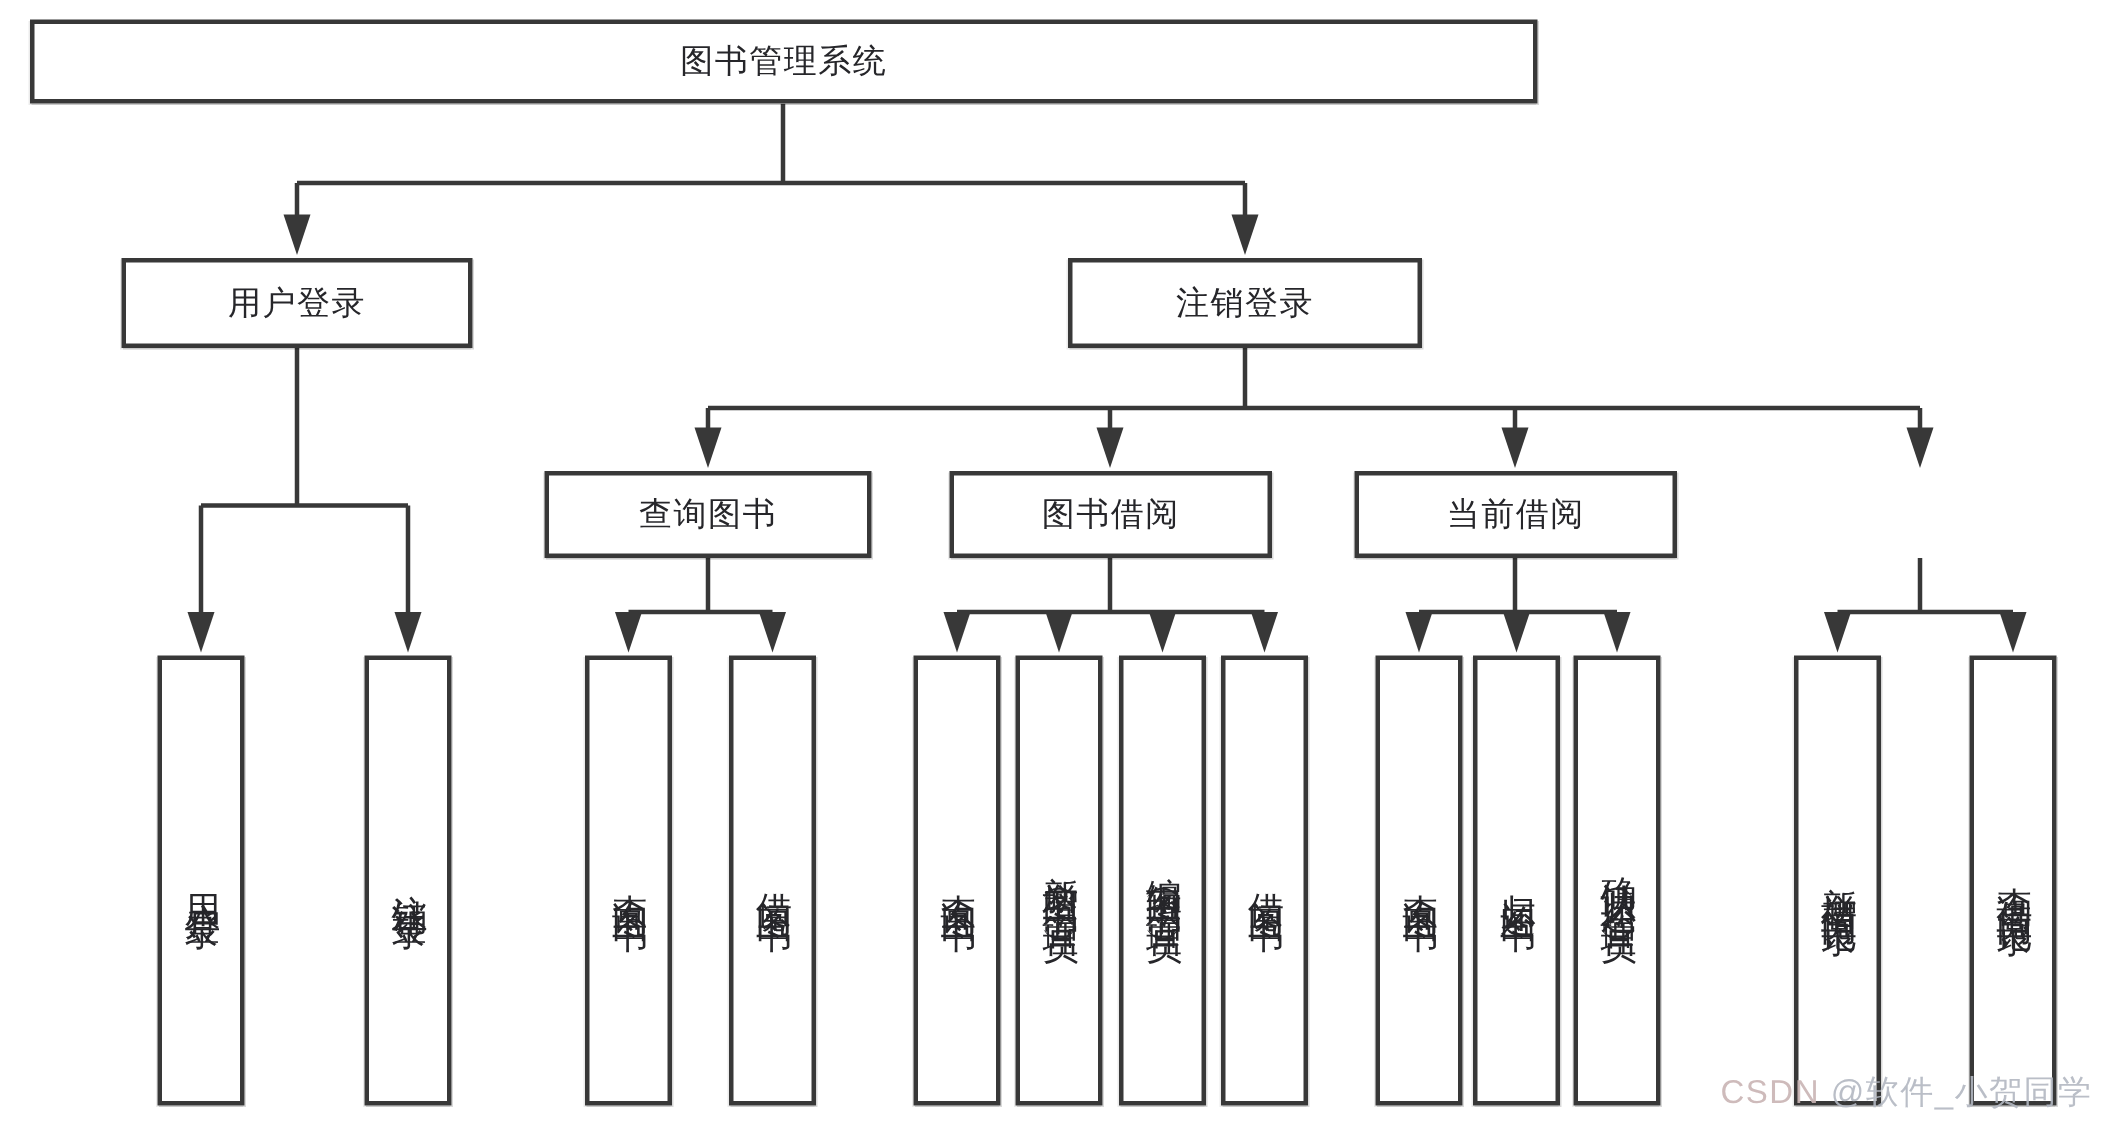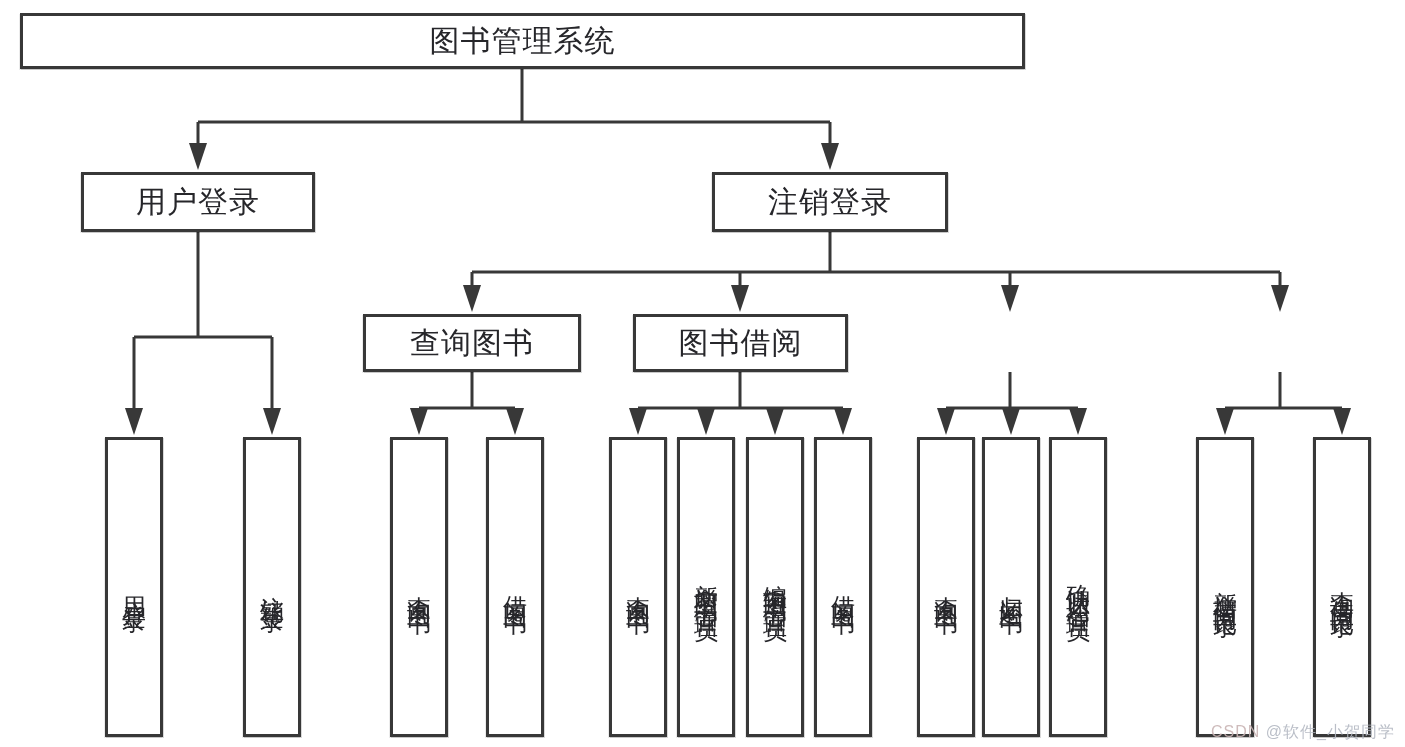--- a/index.html
+++ b/index.html
@@ -25,21 +25,21 @@
   .box {
     position: absolute;
     box-sizing: border-box;
     background: #ffffff;
     border: 3px solid #383838;
     box-shadow: 1px 1px 0 rgba(0,0,0,0.15), -1px 1px 0 rgba(0,0,0,0.08);
     display: flex;
     align-items: center;
     justify-content: center;
     color: #26262a;
-    font-size: 30px;
+    font-size: 22px;
     letter-spacing: 1px;
     white-space: nowrap;
   }
   .vbox {
     position: absolute;
     box-sizing: border-box;
     background: #ffffff;
     border: 3px solid #383838;
     box-shadow: 1px 1px 0 rgba(0,0,0,0.15), -1px 1px 0 rgba(0,0,0,0.08);
     display: flex;
@@ -54,21 +54,21 @@
   .vbox span {
     writing-mode: vertical-rl;
     text-orientation: mixed;
     letter-spacing: 5px;
     line-height: 1;
   }
   .watermark {
     position: absolute;
     right: 10px;
     bottom: 4px;
-    font-size: 16px;
+    font-size: 22px;
     letter-spacing: 1px;
     opacity: 0.9;
     white-space: nowrap;
     z-index: 5;
   }
   .watermark .brand  { color: #c9b4b4; }
   .watermark .handle { color: #b3b8c2; }
 </style>
 </head>
 <body>
@@ -125,20 +125,23 @@
   <div class="box" style="left:712px; top:172px; width:236px; height:60px;">
     <span>注销登录</span>
   </div>
 
   <div class="box" style="left:363px; top:314px; width:218px; height:58px;">
     <span>查询图书</span>
   </div>
   <div class="box" style="left:633px; top:314px; width:215px; height:58px;">
     <span>图书借阅</span>
   </div>
+  <div class="box" style="left:903px; top:314px; width:215px; height:58px;">
+    <span>当前借阅</span>
+  </div>
 
   <div class="vbox" style="left:105px;">
     <span>用户登录</span>
   </div>
   <div class="vbox" style="left:243px;">
     <span>注销登录</span>
   </div>
 
   <div class="vbox" style="left:390px;">
     <span>查询图书</span>

